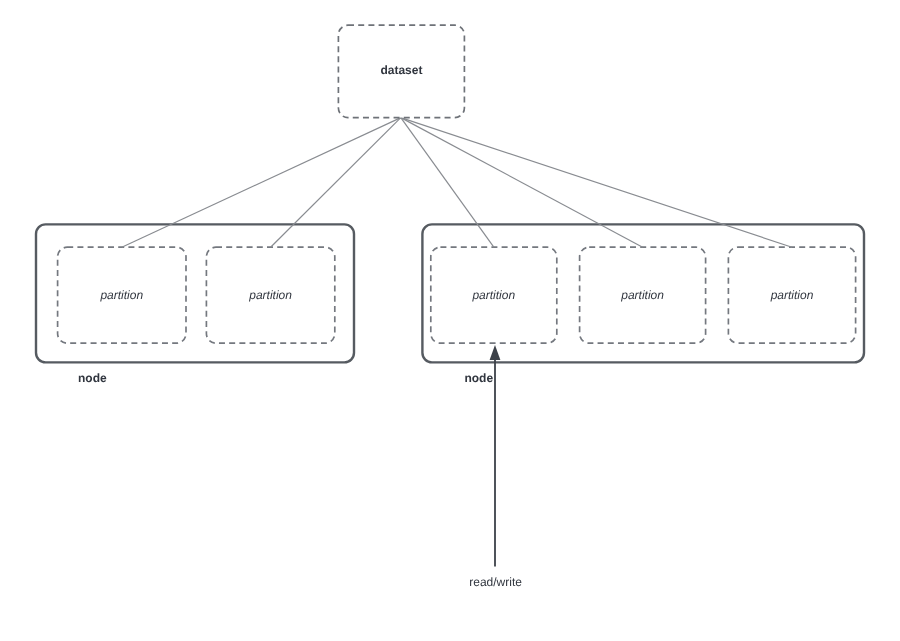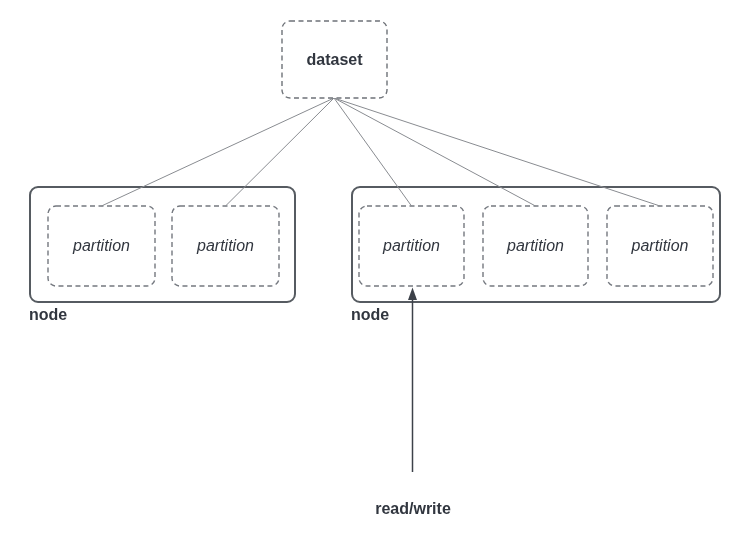--- a/index.html
+++ b/index.html
@@ -16,41 +16,42 @@
     overflow: hidden;
   }
   .shapes {
     position: absolute;
     left: 0;
     top: 0;
   }
   .label {
     position: absolute;
     color: #31363f;
-    font-size: 16px;
+    font-size: 10px;
     display: flex;
     align-items: center;
     justify-content: center;
     pointer-events: none;
   }
   .dataset-label { left: 282px; top: 21px; width: 105px; height: 77px; font-weight: 700; }
   .part-label   { top: 206px; height: 80px; font-weight: 400; font-style: italic; }
   .part-l1 { left: 48px;  width: 107px; }
   .part-l2 { left: 172px; width: 107px; }
   .part-r1 { left: 359px; width: 105px; }
   .part-r2 { left: 483px; width: 105px; }
   .part-r3 { left: 607px; width: 106px; }
   .node-label {
     height: 18px;
     justify-content: flex-start;
     font-weight: 700;
+    margin-left: 36px;
   }
   .node-label-left  { left: 29px;  top: 306px; width: 120px; }
   .node-label-right { left: 351px; top: 306px; width: 120px; }
-  .rw-label { left: 340px; top: 500px; width: 146px; height: 18px; font-weight: 700; }
+  .rw-label { left: 340px; top: 476px; width: 146px; height: 18px; font-weight: 400; }
 </style>
 </head>
 <body>
 
 <div class="canvas">
 
   <svg class="shapes" width="750" height="534" viewBox="0 0 750 534">
 
     <rect x="30" y="187" width="265" height="115" rx="8" ry="8" fill="#ffffff" stroke="#565b61" stroke-width="2"></rect>
     <rect x="352" y="187" width="368" height="115" rx="8" ry="8" fill="#ffffff" stroke="#565b61" stroke-width="2"></rect>

